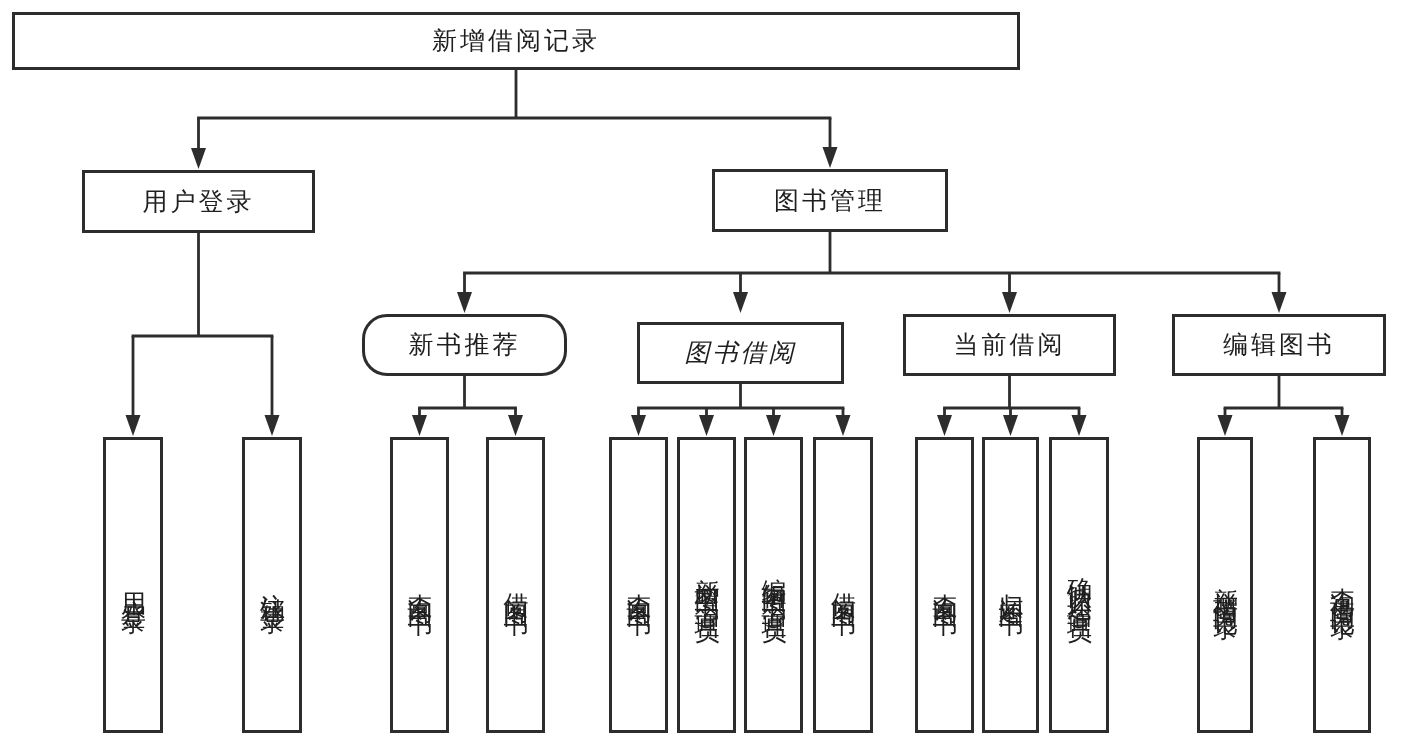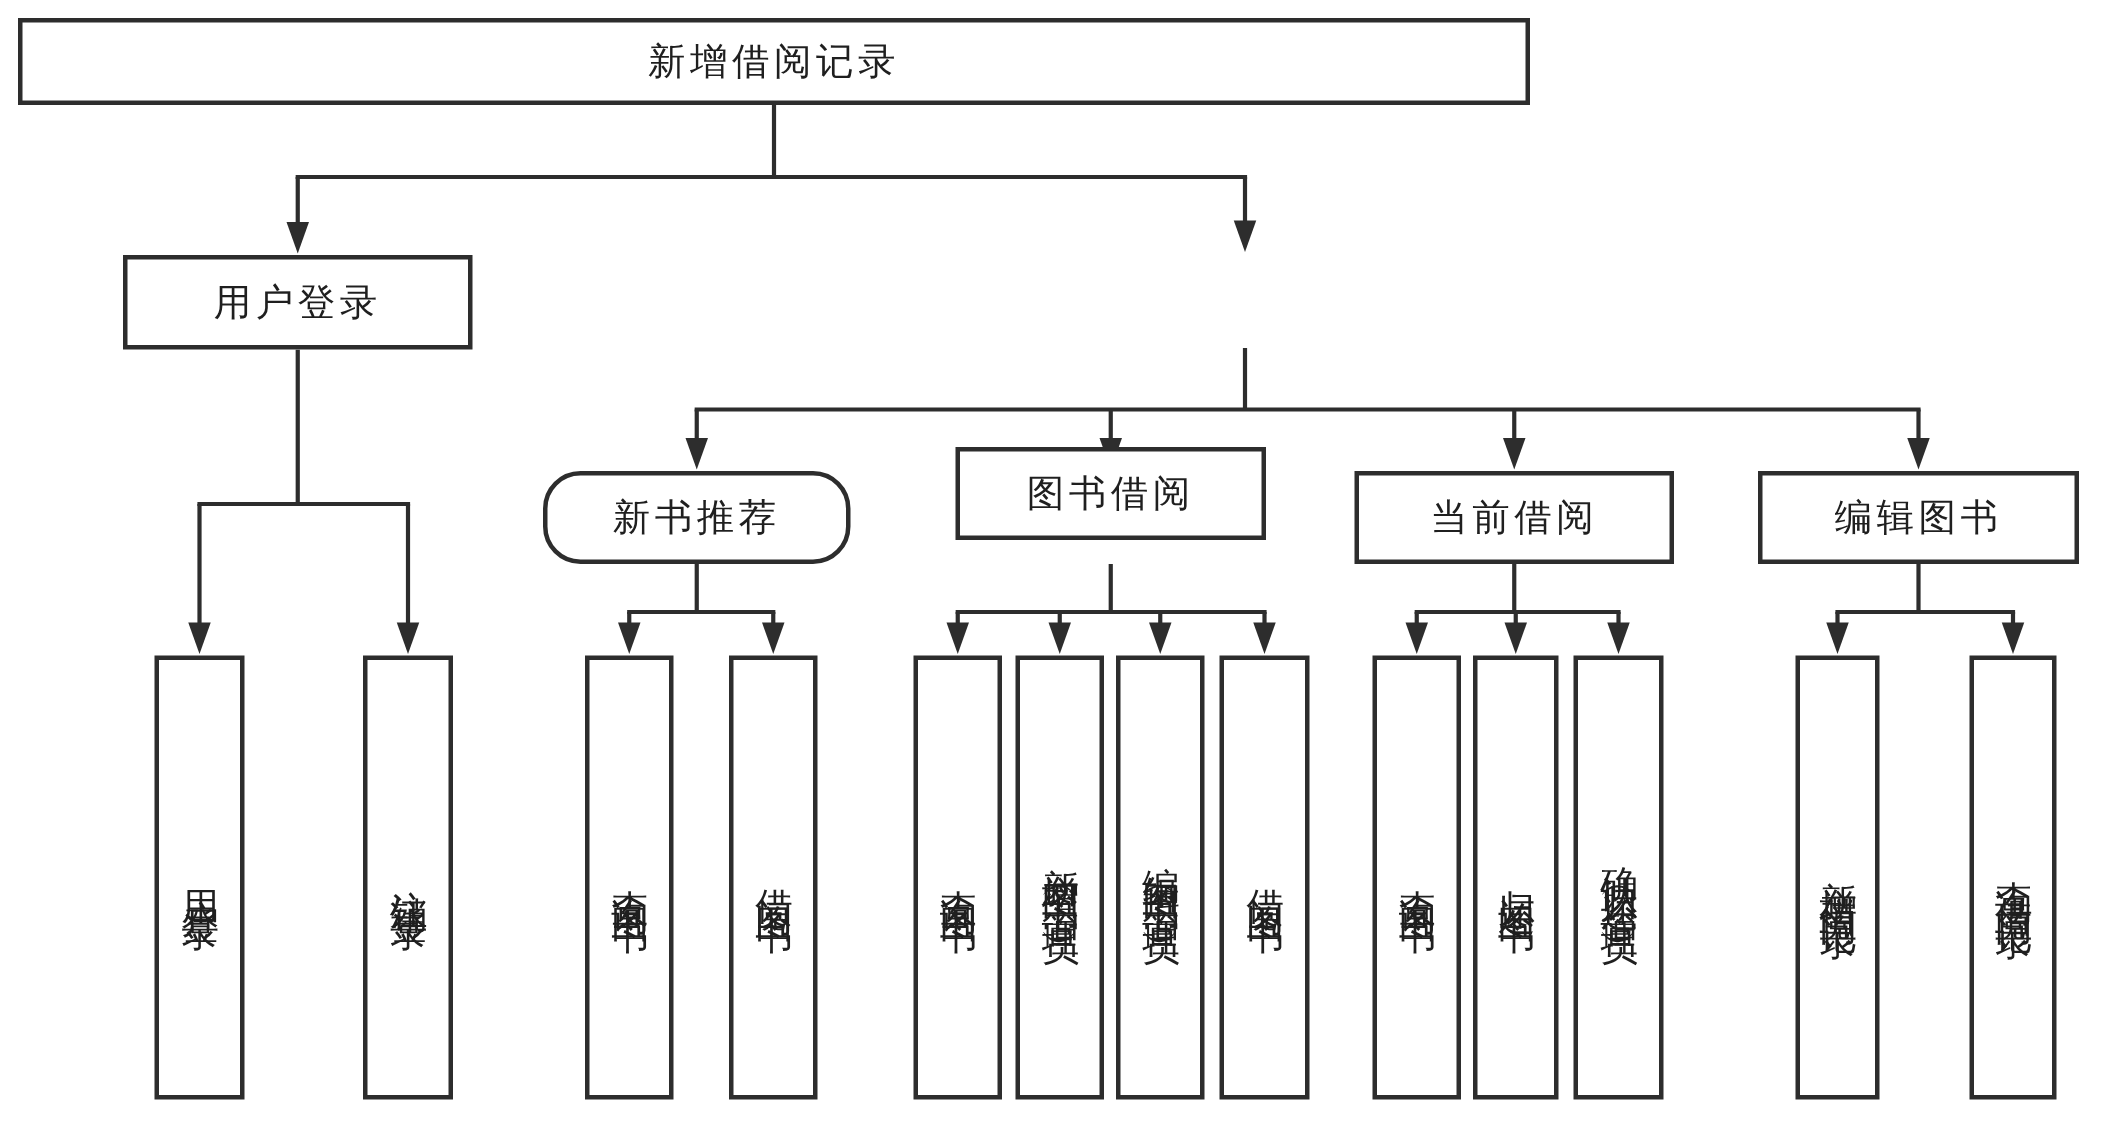--- a/index.html
+++ b/index.html
@@ -116,24 +116,27 @@
       <line x1="1342" y1="408" x2="1342" y2="420" stroke="#2d2d2d" stroke-width="2.8"></line>
       <polygon points="1334.5,415 1349.5,415 1342,436" fill="#2d2d2d"></polygon>
     </svg>
   <div id="nodes">
       <div class="node horizontal" style="left: 12px; top: 12px; width: 1008px; height: 58px;">
         <span class="label">新增借阅记录</span>
       </div>
       <div class="node horizontal" style="left: 82px; top: 170px; width: 233px; height: 63px;">
         <span class="label">用户登录</span>
       </div>
+      <div class="node horizontal" style="left: 712px; top: 169px; width: 236px; height: 63px;">
+        <span class="label">图书管理</span>
+      </div>
       <div class="node horizontal" style="left: 362px; top: 314px; width: 205px; height: 62px; border-radius: 25px;">
         <span class="label">新书推荐</span>
       </div>
-      <div class="node horizontal" style="left: 637px; top: 298px; width: 207px; height: 62px;">
+      <div class="node horizontal" style="left: 637px; top: 322px; width: 207px; height: 62px; font-style: italic;">
         <span class="label">图书借阅</span>
       </div>
       <div class="node horizontal" style="left: 903px; top: 314px; width: 213px; height: 62px; justify-content: center;">
         <span class="label">当前借阅</span>
       </div>
       <div class="node horizontal" style="left: 1172px; top: 314px; width: 214px; height: 62px;">
         <span class="label">编辑图书</span>
       </div>
       <div class="node vertical" style="left: 103px; top: 437px; width: 60px; height: 296px;">
         <span class="label">用户登录</span>

